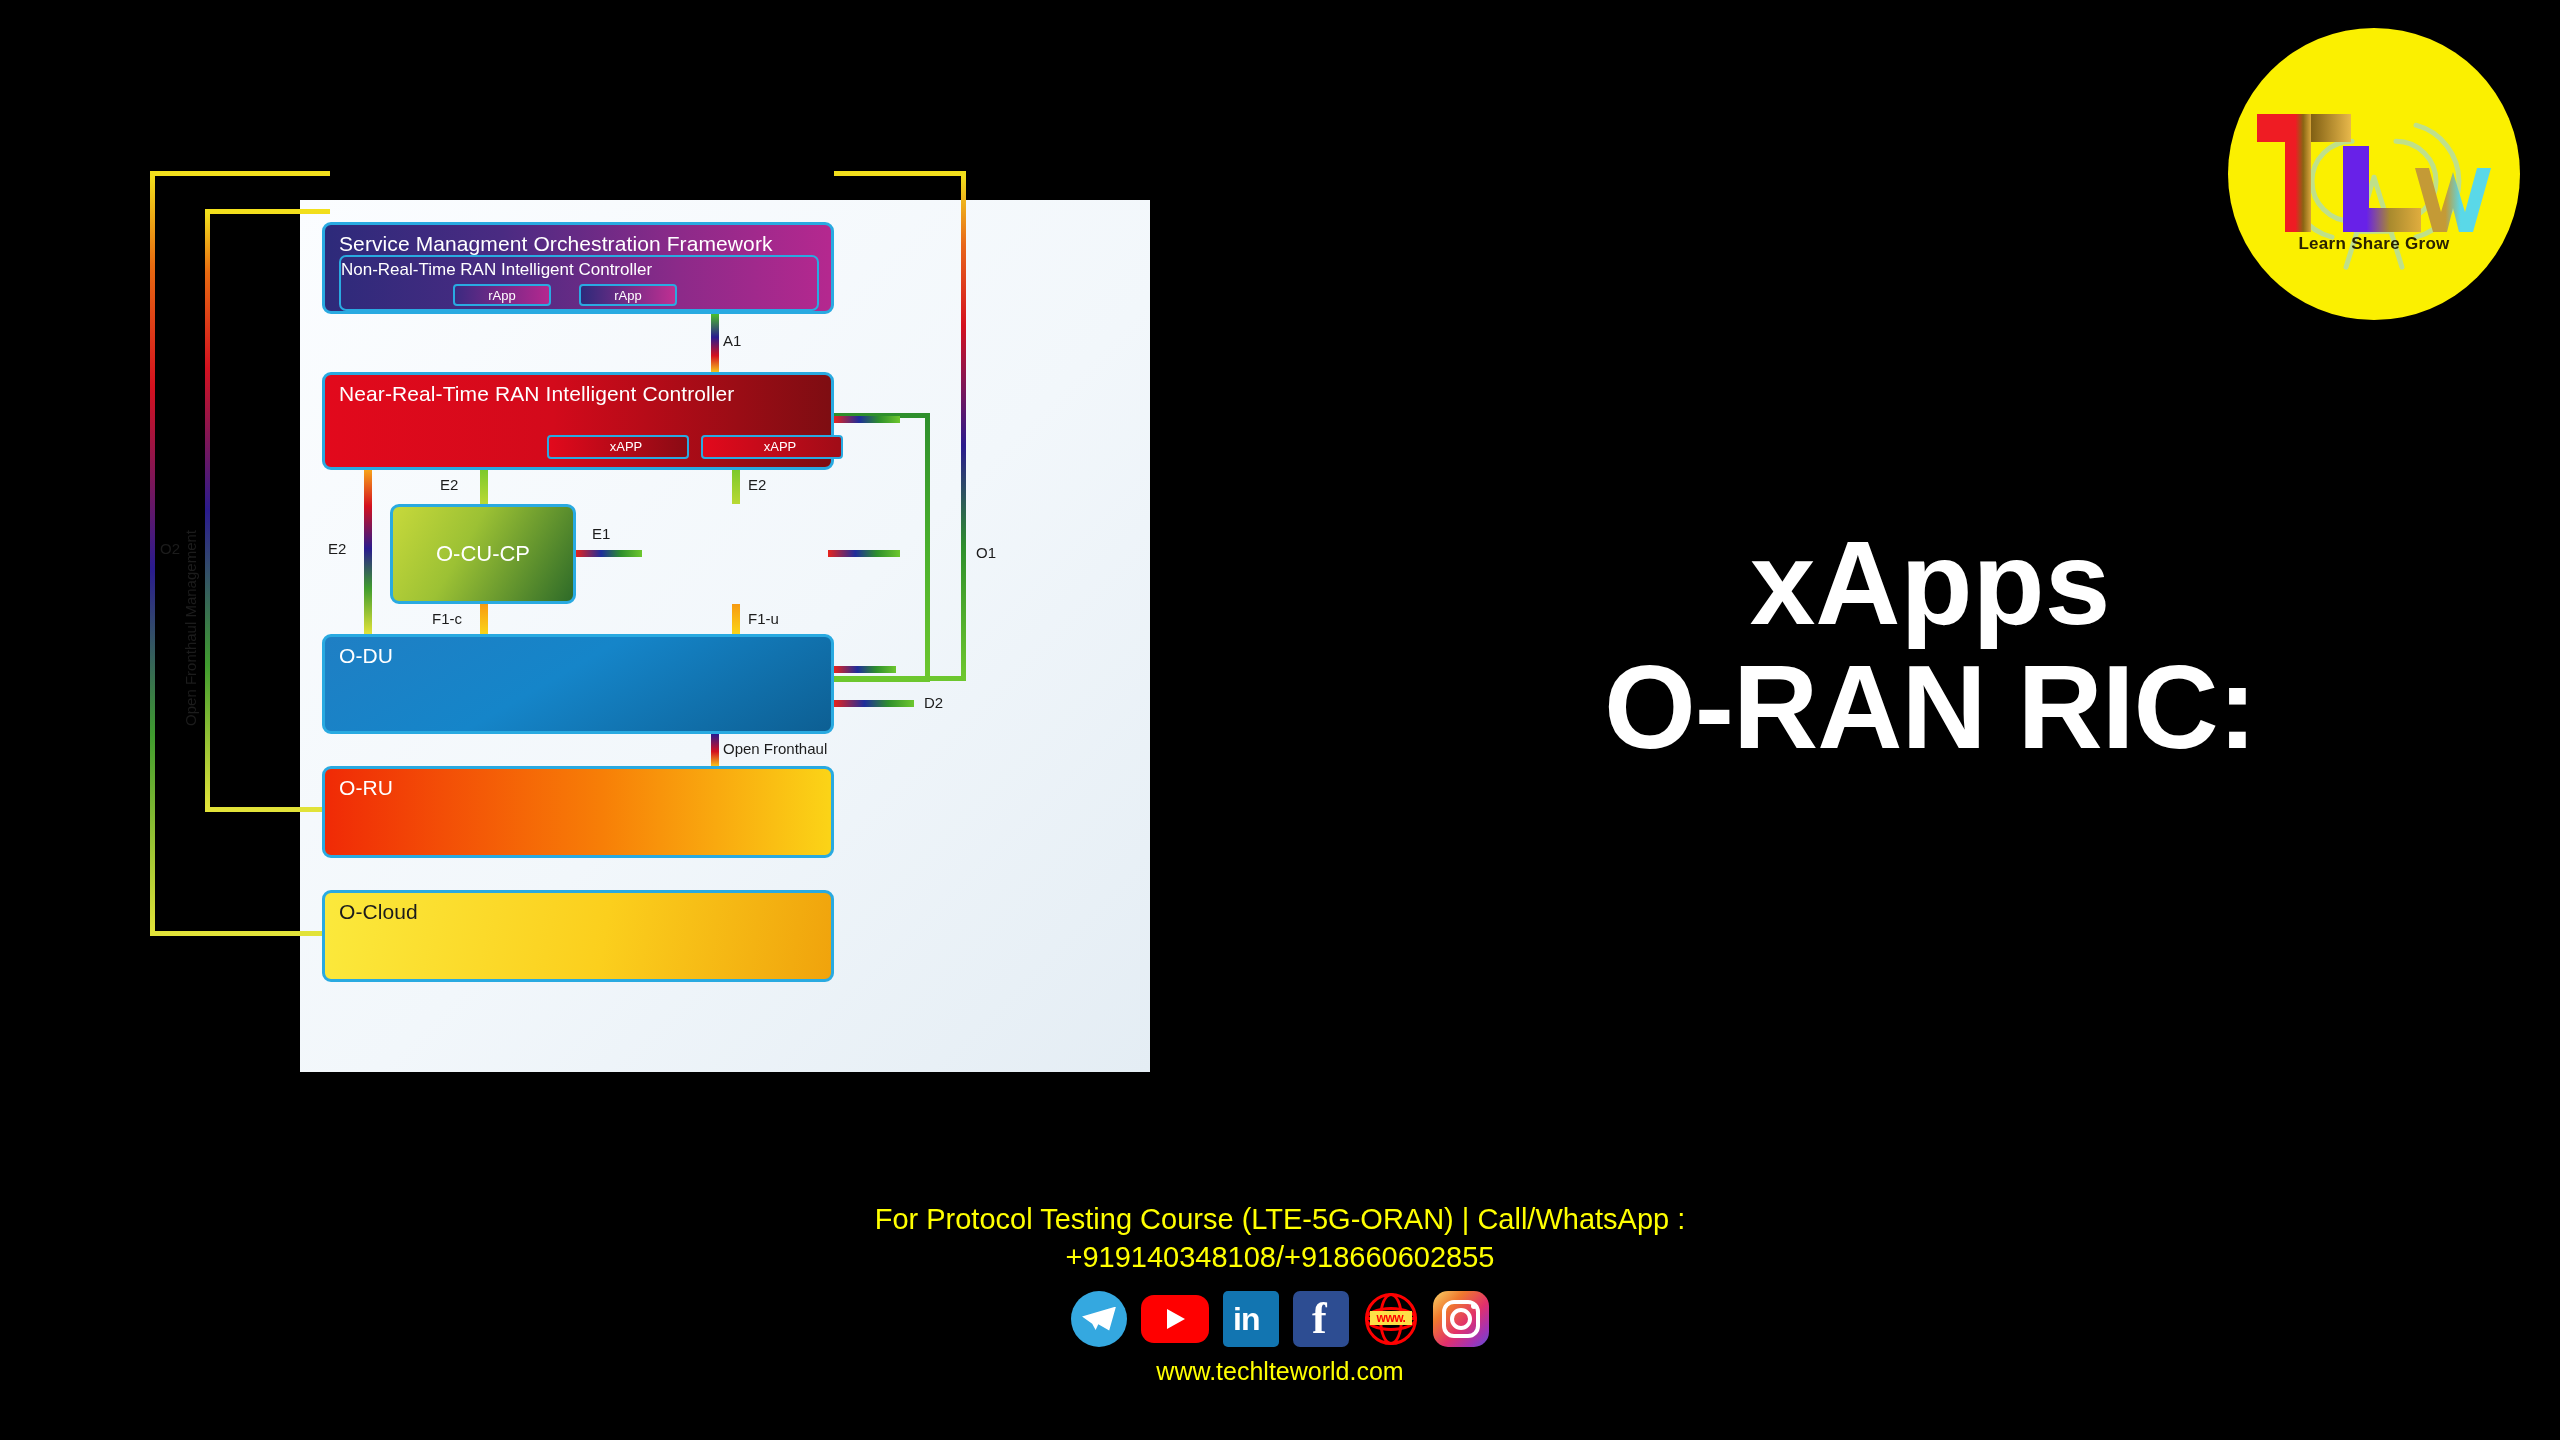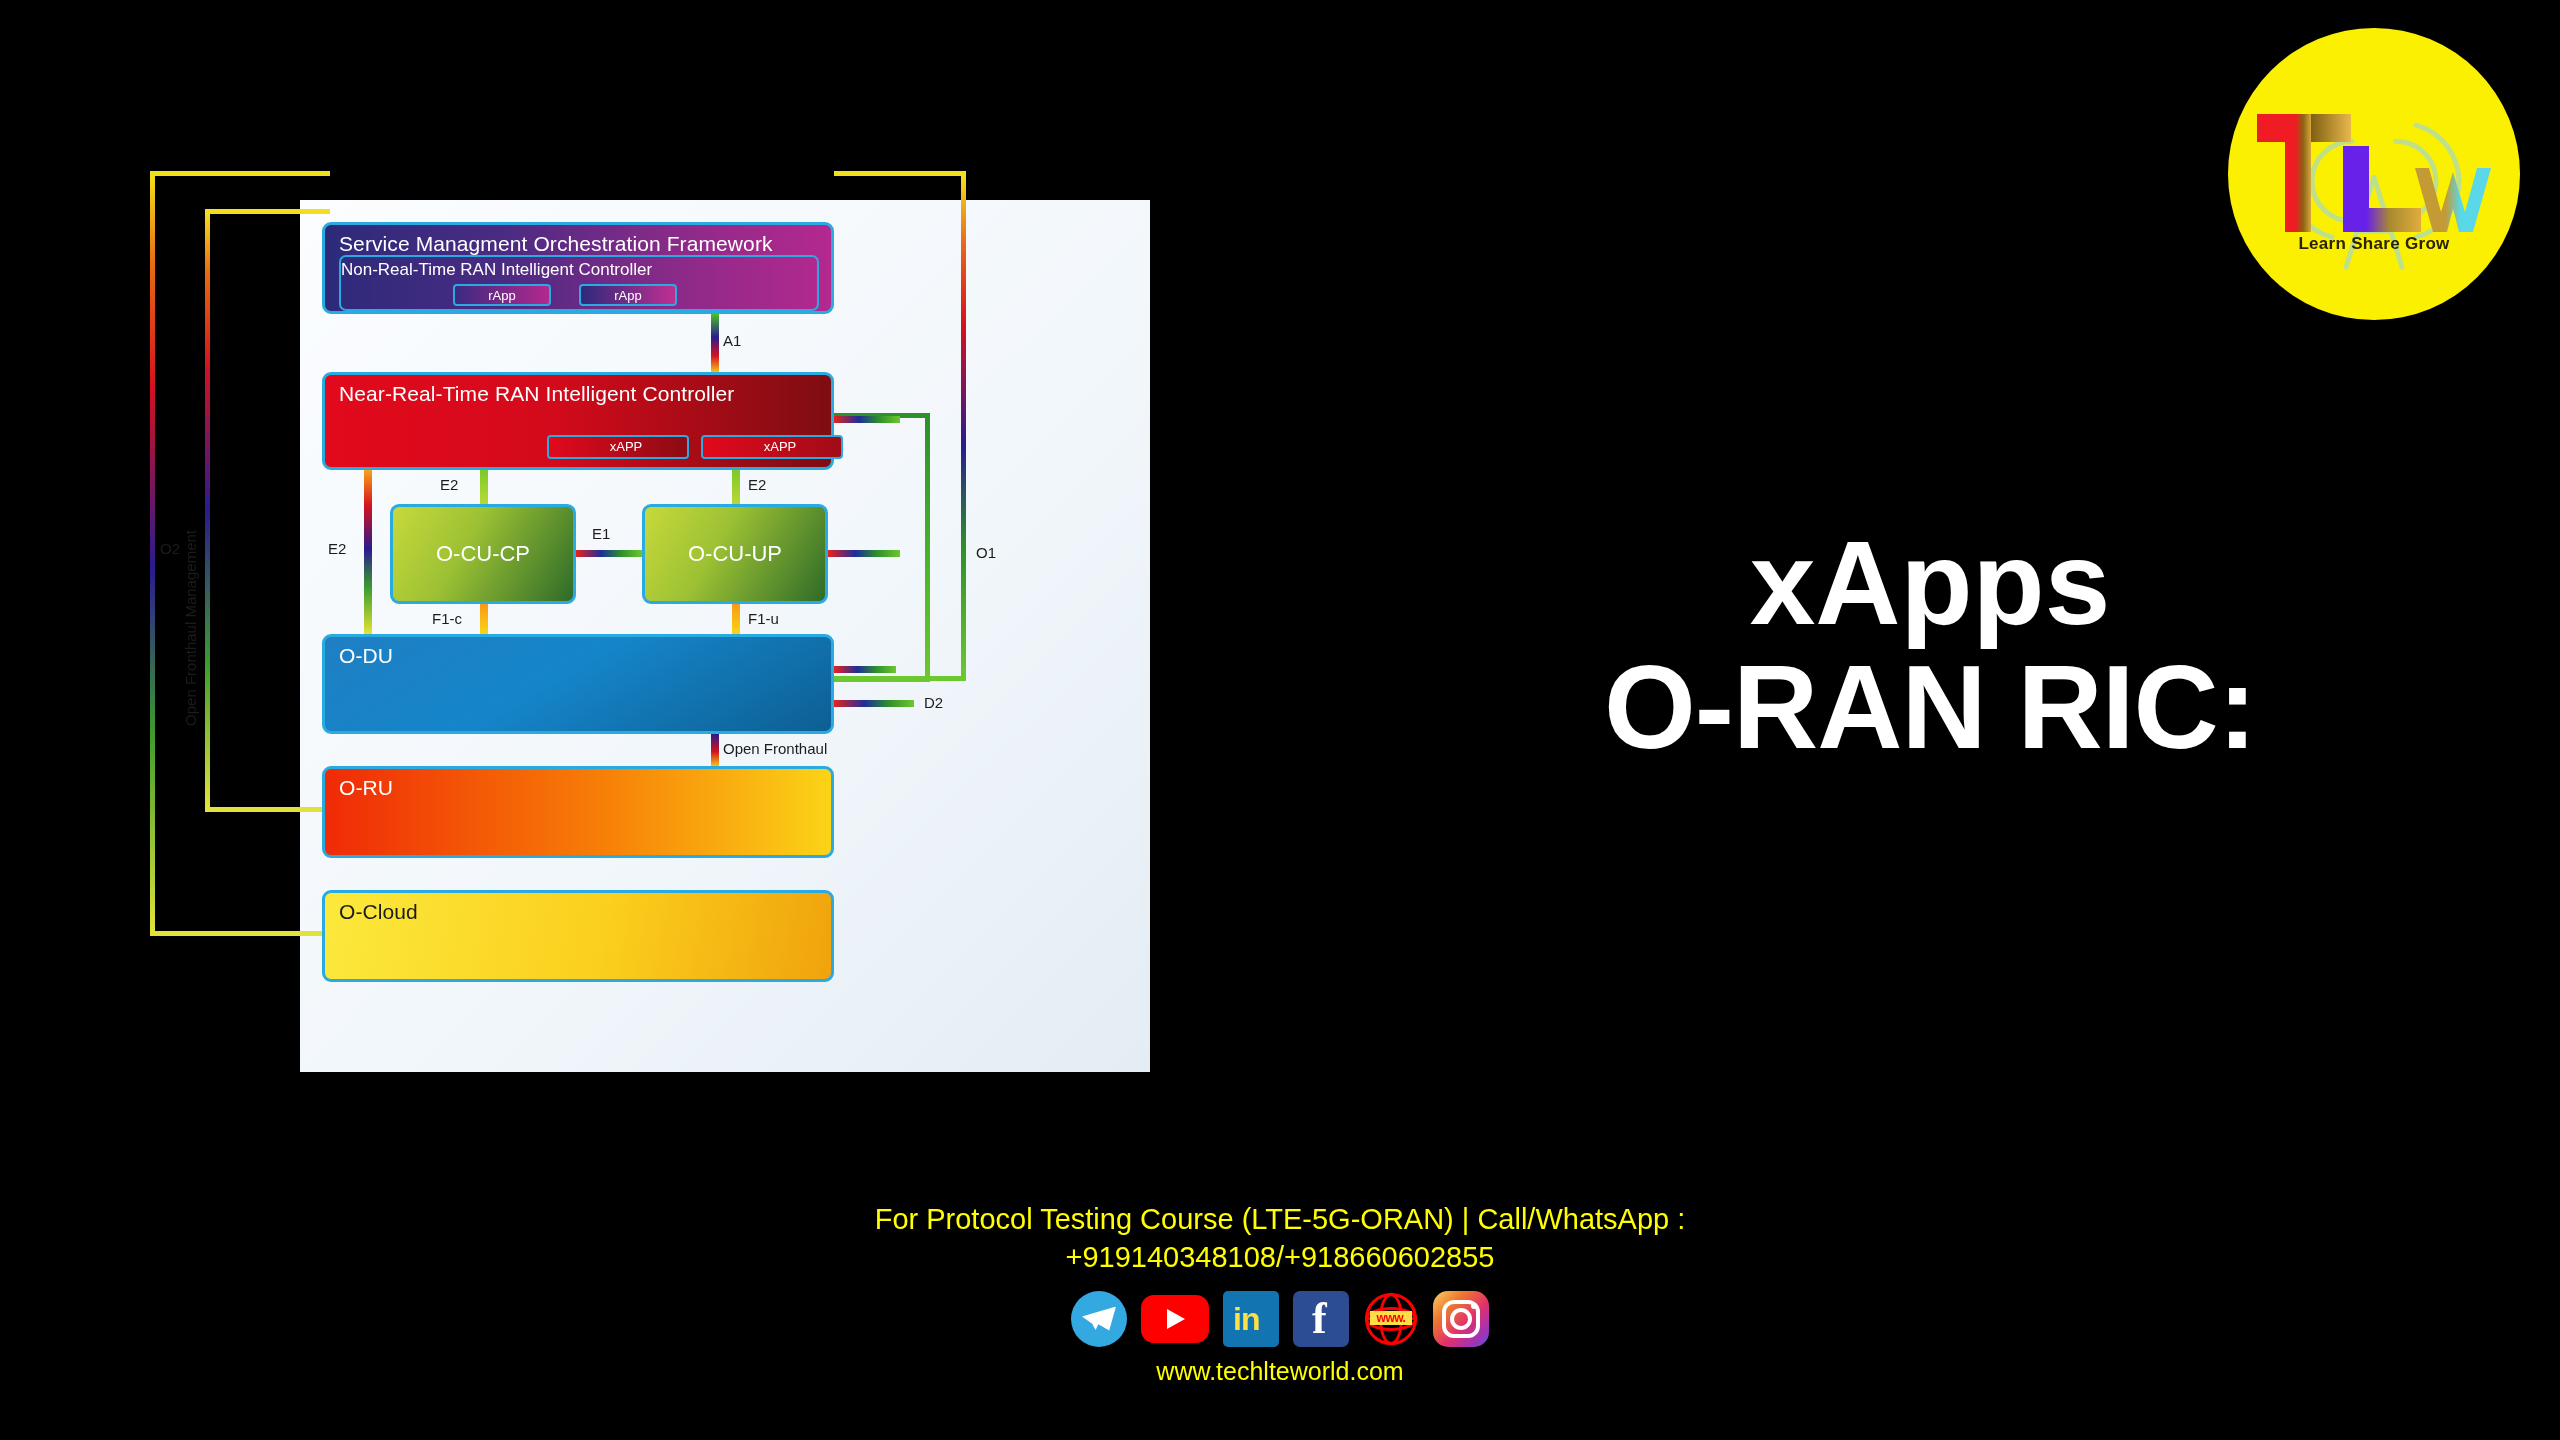--- a/index.html
+++ b/index.html
@@ -103,21 +103,21 @@
   .f-line{color:#ffff00;font-size:29px;line-height:1.32;}
   #social-row{margin-top:14px;display:flex;justify-content:center;align-items:center;gap:14px;}
   .soc{width:56px;height:56px;position:relative;display:inline-block;}
   .soc-telegram{border-radius:50%;background:#34a8e0;}
   .soc-telegram .glyph{position:absolute;left:11px;top:16px;width:34px;height:24px;background:#fff;
       clip-path:polygon(0 42%,100% 0,80% 100%,48% 74%,40% 98%,30% 72%);}
   .soc-youtube{width:68px;height:48px;border-radius:13px;background:#ff0000;}
   .soc-youtube .glyph{position:absolute;left:26px;top:14px;width:0;height:0;
       border-left:18px solid #fff;border-top:10px solid transparent;border-bottom:10px solid transparent;}
   .soc-linkedin{background:#1275b1;border-radius:5px;}
-  .soc-linkedin .glyph{position:absolute;left:10px;top:12px;color:#fde047;font-size:32px;font-weight:bold;
+  .soc-linkedin .glyph{position:absolute;left:10px;top:12px;color:#ffffff;font-size:32px;font-weight:bold;
       font-family:"Liberation Sans",sans-serif;line-height:32px;letter-spacing:-1px;}
   .soc-facebook{background:#2d4d92;border-radius:7px;}
   .soc-facebook .glyph{position:absolute;left:19px;top:4px;color:#fff;font-size:44px;font-weight:bold;
       font-family:"Liberation Serif",serif;line-height:48px;}
   .soc-globe{position:relative;}
   .soc-globe .ring{position:absolute;left:2px;top:2px;width:52px;height:52px;border:3px solid #ff0000;border-radius:50%;box-sizing:border-box;}
   .soc-globe .mer1{position:absolute;left:16px;top:2px;width:24px;height:52px;border:3px solid #ff0000;border-radius:50%;box-sizing:border-box;}
   .soc-globe .mer2{position:absolute;left:2px;top:16px;width:52px;height:24px;border:3px solid #ff0000;border-radius:50%;box-sizing:border-box;}
   .soc-globe .eq{position:absolute;left:3px;top:26px;width:50px;height:3px;background:#ff0000;}
   .soc-globe .wwwtxt{position:absolute;left:7px;top:20px;width:42px;text-align:center;
@@ -194,23 +194,20 @@
 
   <div class="conn v-green" style="left:180px;top:270px;width:8px;height:34px;"></div>
   <div class="dlabel" style="left:140px;top:276px;">E2</div>
 
   <div class="conn v-green" style="left:432px;top:270px;width:8px;height:34px;"></div>
   <div class="dlabel" style="left:448px;top:276px;">E2</div>
 
   <div class="dbox" id="box-cucp">
     <div class="cu-center">O-CU-CP</div>
   </div>
-  <div class="dbox" id="box-cuup">
-    <div class="cu-center">O-CU-UP</div>
-  </div>
 
   <div class="conn h-rainbow" style="left:276px;top:350px;width:66px;height:7px;"></div>
   <div class="dlabel" style="left:292px;top:325px;">E1</div>
 
   <div class="conn h-rainbow" style="left:528px;top:350px;width:72px;height:7px;"></div>
 
   <div class="conn v-amber" style="left:180px;top:404px;width:8px;height:30px;"></div>
   <div class="dlabel" style="left:132px;top:410px;">F1-c</div>
   <div class="conn v-amber" style="left:432px;top:404px;width:8px;height:30px;"></div>
   <div class="dlabel" style="left:448px;top:410px;">F1-u</div>

